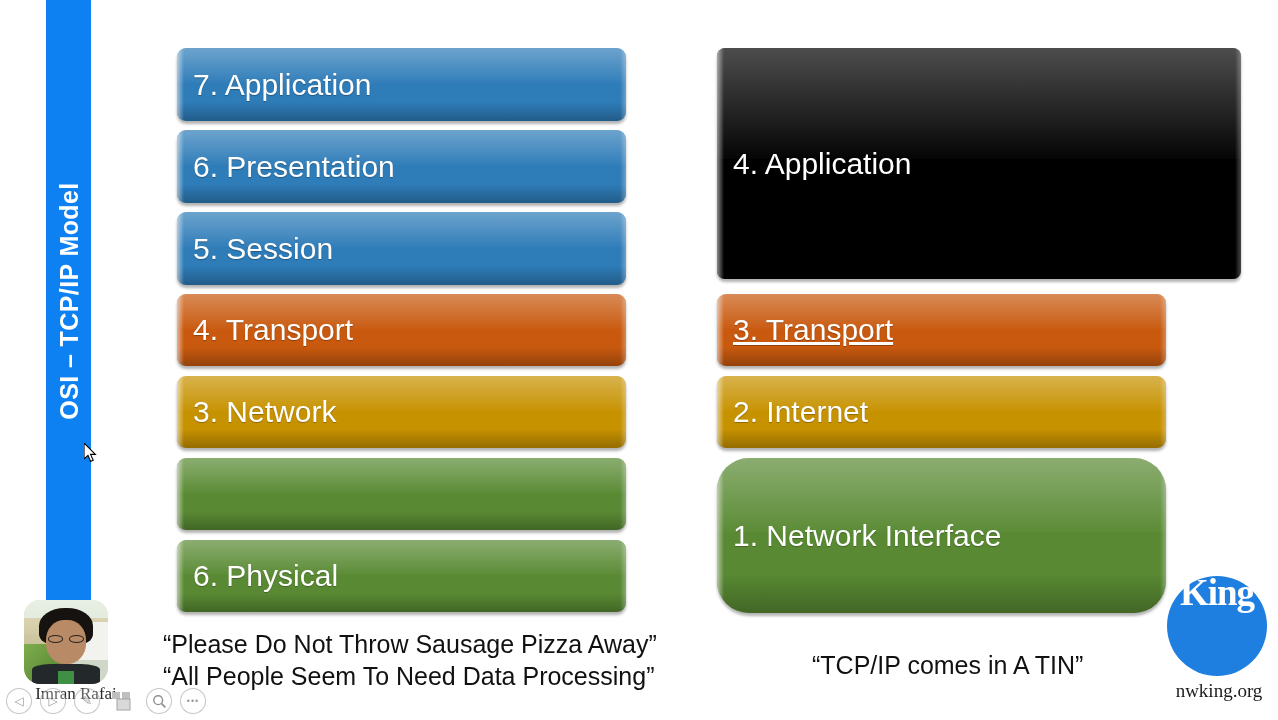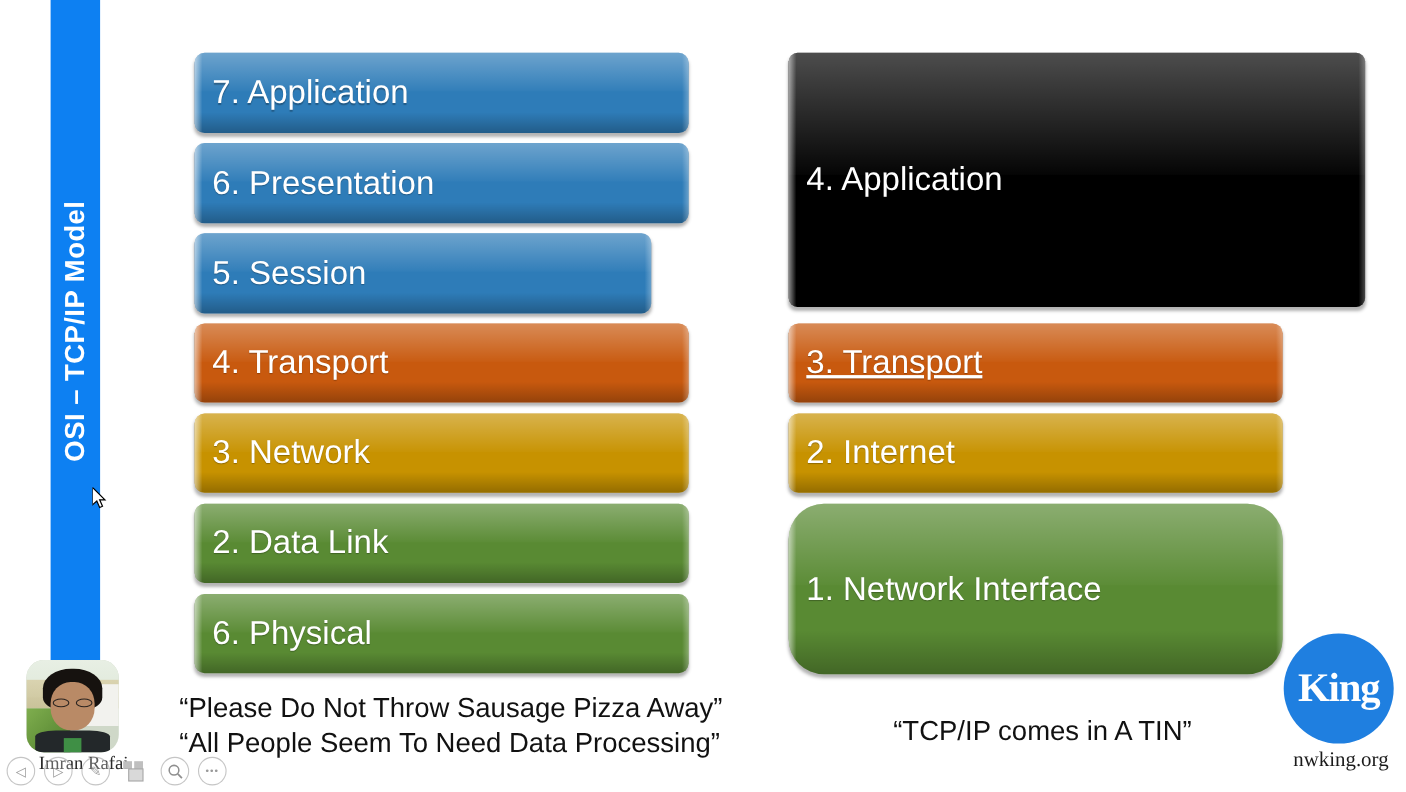--- a/index.html
+++ b/index.html
@@ -158,21 +158,21 @@
   .ctrl.flat { border: none; background: none; width: 30px; }
   .ctrl svg { display: block; }
 
   
   .logo {
     position: absolute;
     left: 1167px; top: 576px;
     width: 100px; height: 100px;
     border-radius: 50%;
     background: #1f7fe0;
-    display: flex; align-items: center; justify-content: center;
+    display: flex; justify-content: center;
   }
   .logo-text {
     color: #ffffff;
     font-size: 37px;
     font-weight: bold;
     font-family: "Liberation Serif", serif;
     letter-spacing: -1px;
     line-height: 1;
     margin-top: -2px;
   }
@@ -207,39 +207,38 @@
     <div class="layer-box" style="left:177px; top:48px; width:449px; height:73px; background:#2e7cb8;">
       <span class="edge"></span>
       <span class="edge-r"></span>
       <span class="glyph">7. Application</span>
     </div>
     <div class="layer-box" style="left:177px; top:130px; width:449px; height:73px; background:#2e7cb8;">
       <span class="edge"></span>
       <span class="edge-r"></span>
       <span class="glyph">6. Presentation</span>
     </div>
-    <div class="layer-box" style="left:177px; top:212px; width:415px; height:73px; background:#2e7cb8;">
+    <div class="layer-box" style="left:177px; top:212px; width:449px; height:73px; background:#2e7cb8;">
       <span class="edge"></span>
       <span class="edge-r"></span>
       <span class="glyph">5. Session</span>
     </div>
     <div class="layer-box" style="left:177px; top:294px; width:449px; height:72px; background:#c8590e;">
       <span class="edge"></span>
       <span class="edge-r"></span>
       <span class="glyph">4. Transport</span>
     </div>
     <div class="layer-box" style="left:177px; top:376px; width:449px; height:72px; background:#c79200;">
       <span class="edge"></span>
       <span class="edge-r"></span>
       <span class="glyph">3. Network</span>
     </div>
     <div class="layer-box" style="left:177px; top:458px; width:449px; height:72px; background:#598a33;">
       <span class="edge"></span>
       <span class="edge-r"></span>
-      <span class="glyph">2. Data Link</span>
     </div>
     <div class="layer-box" style="left:177px; top:540px; width:449px; height:72px; background:#598a33;">
       <span class="edge"></span>
       <span class="edge-r"></span>
       <span class="glyph">6. Physical</span>
     </div>
   </div>
 
   <div class="col">
     <div class="layer-box" style="left:717px; top:48px; width:524px; height:231px; background:#000000; border-radius:8px;">

